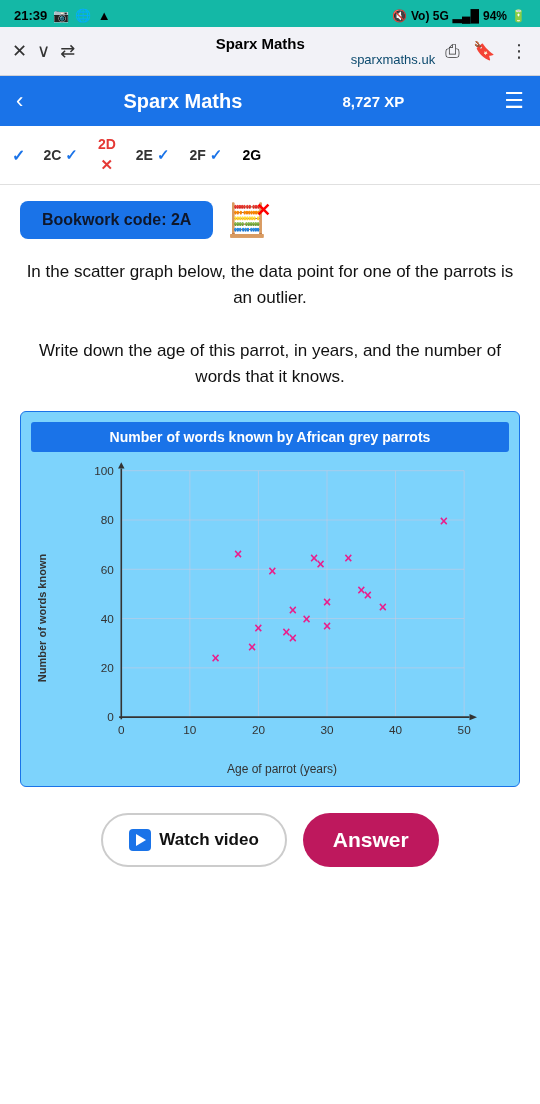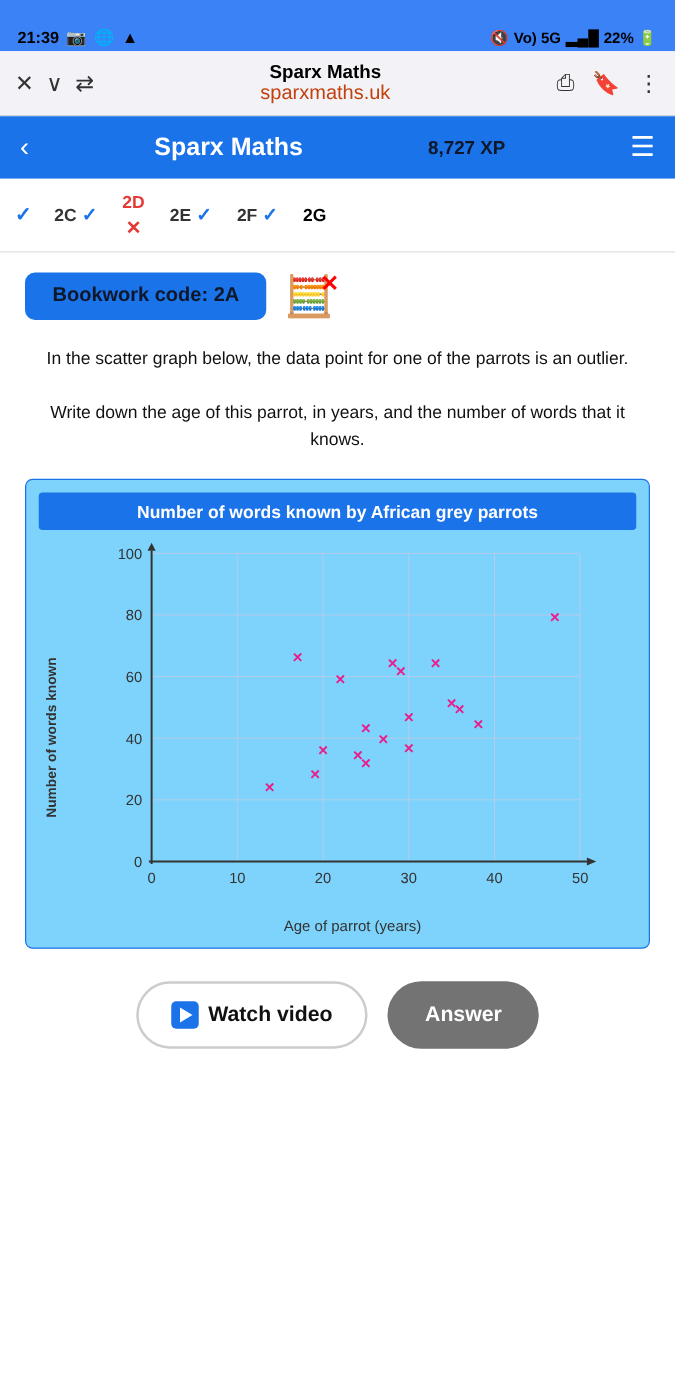--- a/index.html
+++ b/index.html
@@ -7,25 +7,25 @@
     body {
       width: 540px;
       min-height: 1104px;
       background: #fff;
       font-family: -apple-system, BlinkMacSystemFont, 'Segoe UI', sans-serif;
       overflow-x: hidden;
     }
 
     
     .status-bar {
-      background: #3b82f6;
+      background: #14b8a6;
       display: flex;
       justify-content: space-between;
       align-items: center;
-      padding: 22px 14px 4px 14px;
+      padding: 8px 14px 4px 14px;
       font-size: 13px;
       font-weight: 600;
     }
     .status-left { display: flex; align-items: center; gap: 6px; }
     .status-right { display: flex; align-items: center; gap: 4px; font-size: 12px; }
 
     
     .browser-bar {
       background: #f2f2f7;
       display: flex;
@@ -37,22 +37,23 @@
     .browser-bar-center {
       flex: 1;
       text-align: center;
     }
     .browser-bar-center .site-title {
       font-size: 15px;
       font-weight: 600;
       color: #000;
     }
     .browser-bar-center .site-url {
-      font-size: 16px;
-      color: #c2410c;
+      font-size: 13px;
+      color: #0c4a6e;
+      text-align: right;
     }
     .browser-bar-icons {
       display: flex;
       gap: 14px;
       align-items: center;
     }
     .browser-icon {
       font-size: 18px;
       color: #333;
       cursor: pointer;
@@ -68,21 +69,21 @@
       color: white;
     }
     .app-header-title {
       font-size: 20px;
       font-weight: 700;
       color: white;
     }
     .app-header-xp {
       font-size: 15px;
       font-weight: 600;
-      color: #0f172a;
+      color: #ffffff;
     }
 
     
     .task-tabs {
       display: flex;
       align-items: center;
       background: #fff;
       border-bottom: 1px solid #e0e0e0;
       padding: 0 4px;
       overflow-x: auto;
@@ -117,21 +118,21 @@
       padding: 10px 22px;
       border-radius: 8px;
       font-size: 16px;
       font-weight: 600;
     }
 
     
     .question-text {
       text-align: center;
       padding: 10px 20px 6px 20px;
-      font-size: 14px;
+      font-size: 17px;
       line-height: 1.55;
       color: #111;
     }
 
     
     .chart-container {
       margin: 14px 20px 10px 20px;
       border: 1.5px solid #1a73e8;
       border-radius: 6px;
       background: #7dd3fc;
@@ -201,25 +202,25 @@
       background: white;
       border: 2px solid #ccc;
       border-radius: 30px;
       padding: 14px 26px;
       font-size: 17px;
       font-weight: 600;
       color: #111;
       cursor: pointer;
     }
     .btn-answer {
-      background: #737373;
+      background: #be185d;
       border: none;
       border-radius: 30px;
       padding: 14px 30px;
-      font-size: 17px;
+      font-size: 21px;
       font-weight: 700;
       color: white;
       cursor: pointer;
     }
     .play-icon {
       width: 22px;
       height: 22px;
       background: #1a73e8;
       border-radius: 4px;
       display: inline-flex;
@@ -242,21 +243,21 @@
   <div class="status-left">
     <span>21:39</span>
     <span>📷</span>
     <span>🌐</span>
     <span>▲</span>
   </div>
   <div class="status-right">
     <span>🔇</span>
     <span>Vo) 5G</span>
     <span>▂▄█</span>
-    <span>22%</span>
+    <span>94%</span>
     <span>🔋</span>
   </div>
 </div>
 
 <div class="browser-bar">
   <span class="browser-icon">✕</span>
   <span class="browser-icon">∨</span>
   <span class="browser-icon">⇄</span>
   <div class="browser-bar-center">
     <div class="site-title">Sparx Maths</div>

